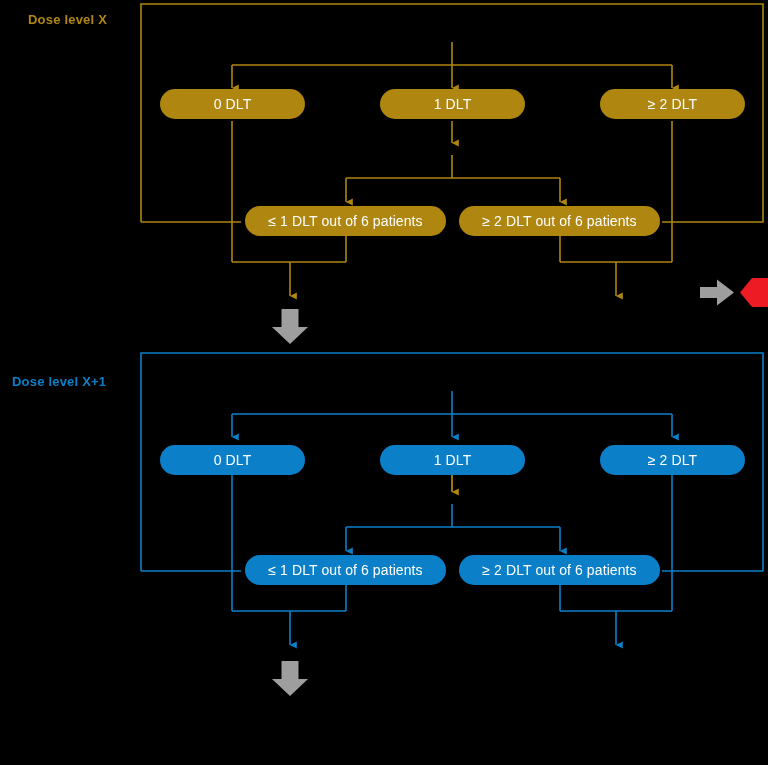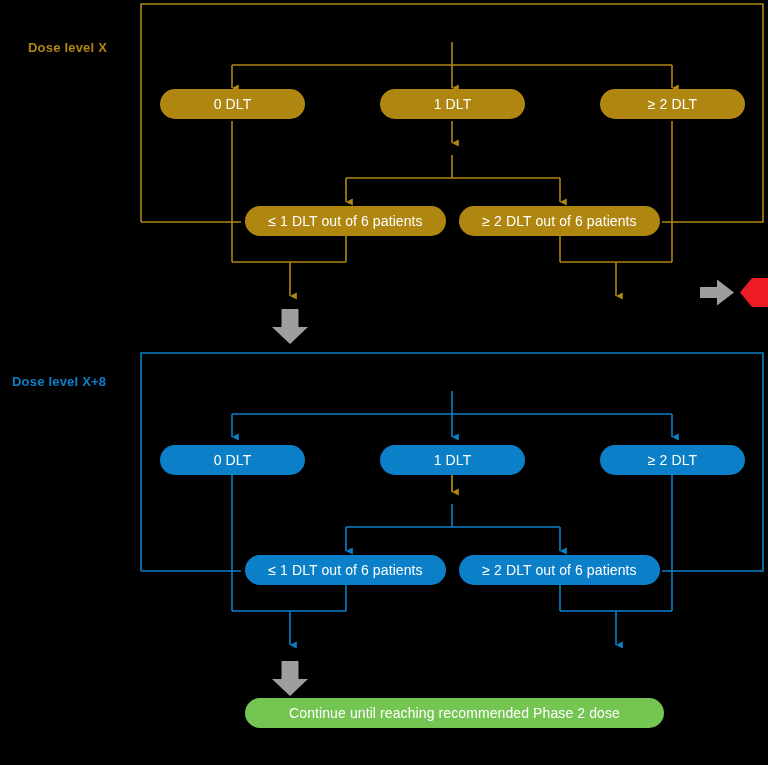--- a/index.html
+++ b/index.html
@@ -141,23 +141,23 @@
     </g>
     <g>
       <polygon points="752,278 768,278 768,307 752,307 740,292.5" fill="#ED1C24"></polygon>
     </g>
 
     <g fill="#9E9E9E">
       <path d="M281.5,661 L298.5,661 L298.5,679 L308,679 L290,696 L272,679 L281.5,679 Z"></path>
     </g>
   </svg>
 
-  <div class="section-label gold-label" style="left:28px; top:40px;">Dose level X</div>
+  <div class="section-label gold-label" style="left:28px; top:12px;">Dose level X</div>
 
-  <div class="section-label blue-label" style="left:12px; top:374px;">Dose level X+8</div>
+  <div class="section-label blue-label" style="left:12px; top:374px;">Dose level X+1</div>
 
   <div class="node gold-node" style="left:160px; top:89px; width:145px; height:30px;">0 DLT</div>
 
   <div class="node gold-node" style="left:380px; top:89px; width:145px; height:30px;">1 DLT</div>
 
   <div class="node gold-node" style="left:600px; top:89px; width:145px; height:30px;">≥ 2 DLT</div>
 
   <div class="node gold-node" style="left:245px; top:206px; width:201px; height:30px;">≤ 1 DLT out of 6 patients</div>
 
   <div class="node gold-node" style="left:459px; top:206px; width:201px; height:30px;">≥ 2 DLT out of 6 patients</div>
@@ -165,15 +165,14 @@
   <div class="node blue-node" style="left:160px; top:445px; width:145px; height:30px;">0 DLT</div>
 
   <div class="node blue-node" style="left:380px; top:445px; width:145px; height:30px;">1 DLT</div>
 
   <div class="node blue-node" style="left:600px; top:445px; width:145px; height:30px;">≥ 2 DLT</div>
 
   <div class="node blue-node" style="left:245px; top:555px; width:201px; height:30px;">≤ 1 DLT out of 6 patients</div>
 
   <div class="node blue-node" style="left:459px; top:555px; width:201px; height:30px;">≥ 2 DLT out of 6 patients</div>
 
-  <div class="node green-node" style="left:245px; top:698px; width:419px; height:30px;">Continue until reaching recommended Phase 2 dose</div>
 
 </div>
 
 </body></html>

